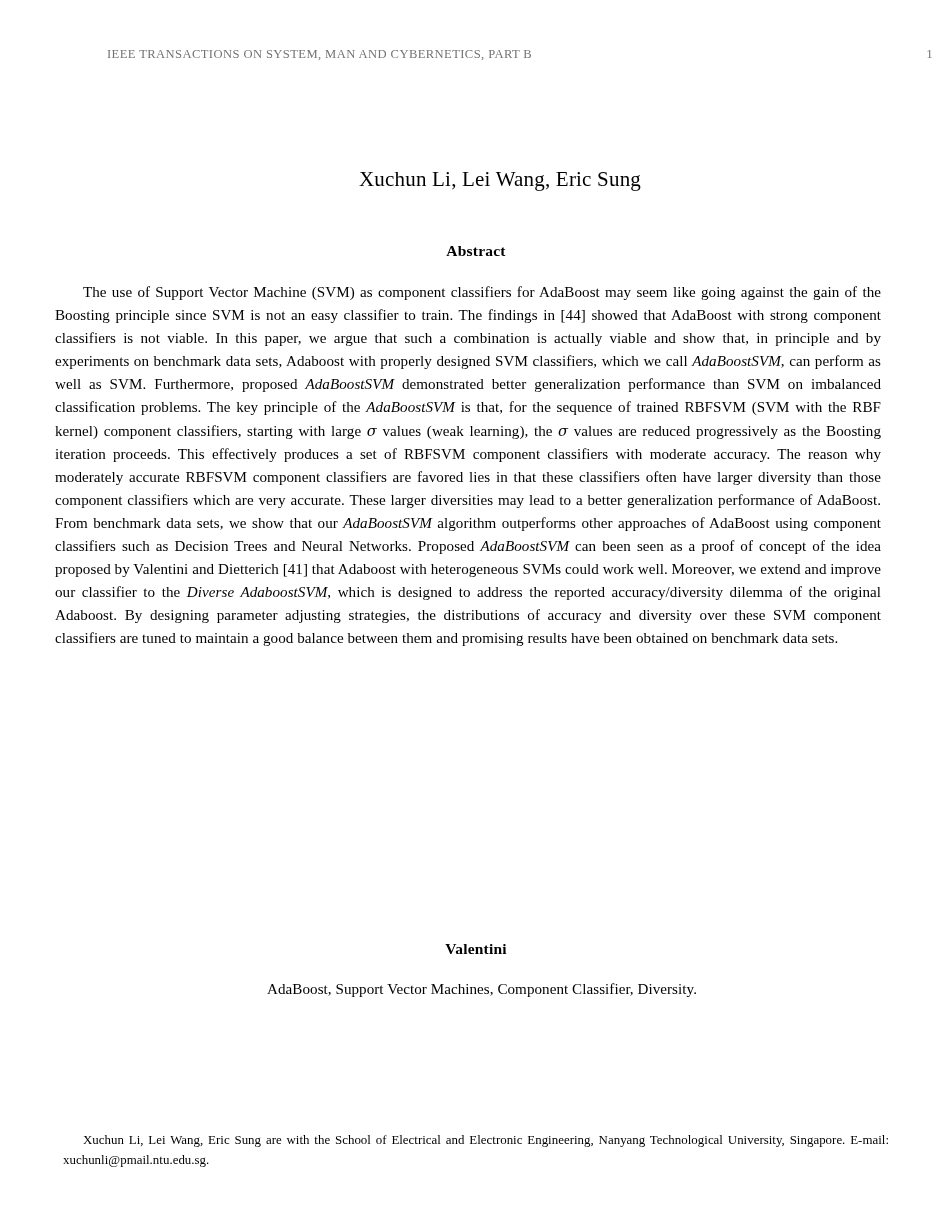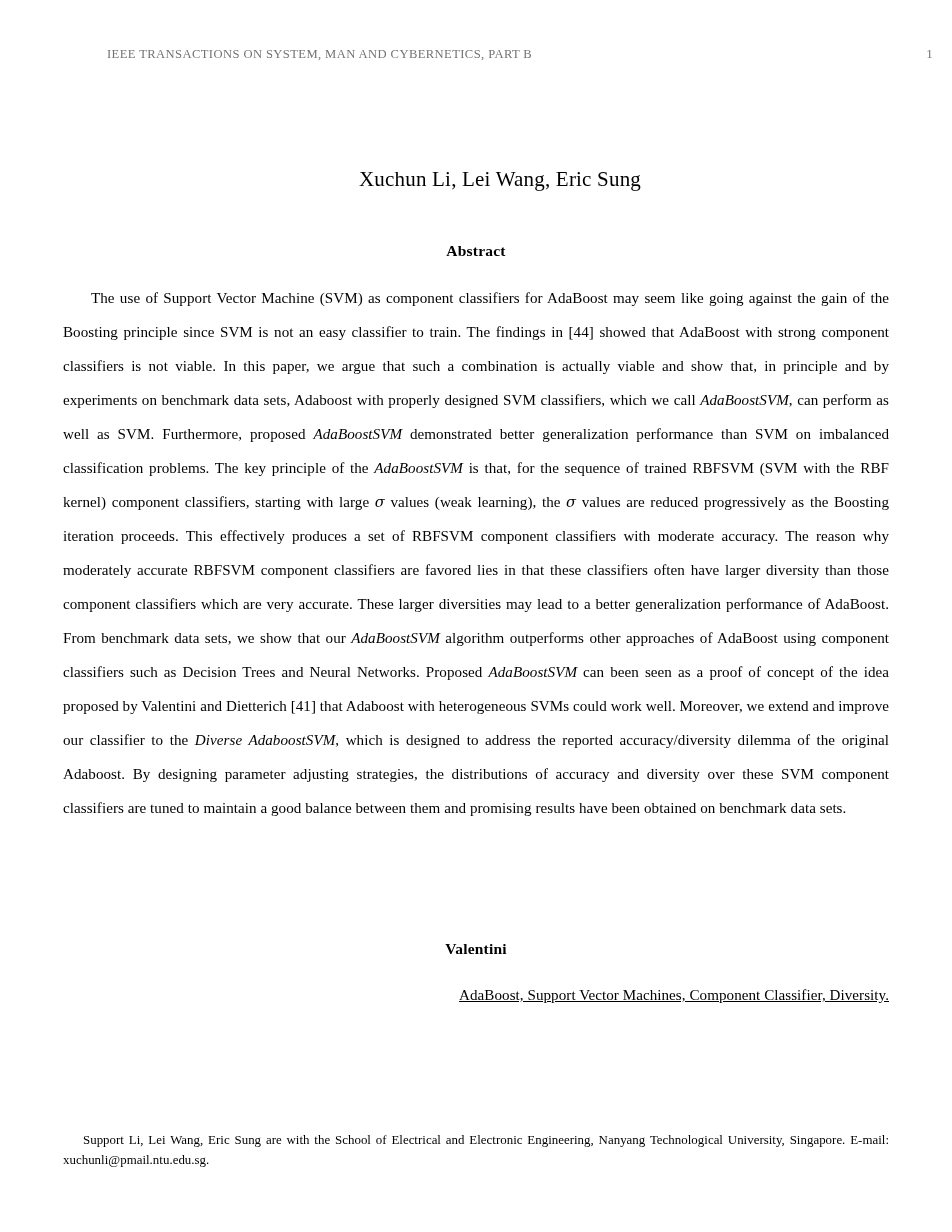--- a/index.html
+++ b/index.html
@@ -88,37 +88,36 @@
   }
   #keywords-heading {
     position: absolute;
     left: 0;
     top: 940px;
   }
 
   
   .body-block {
     position: absolute;
-    left: 63px;
+    left: 55px;
     width: 826px;
     text-align: justify;
     text-justify: inter-word;
     font-size: 15.1px;
-    line-height: 34px;
+    line-height: 23px;
     letter-spacing: 0.05px;
   }
   #abstract-body {
     top: 281px;
     text-indent: 28px;
   }
   #keywords-body {
     top: 978px;
     text-indent: 28px;
-    text-align: right;
-    text-decoration: underline;
+    text-align: center;
   }
   .body-block i {
     font-style: italic;
   }
   .greek {
     font-family: "DejaVu Serif", "Liberation Serif", serif;
     font-style: italic;
     font-size: 14.6px;
   }
 
@@ -155,17 +154,17 @@
 
   <div class="body-block" id="abstract-body">
     <span>The use of Support Vector Machine (SVM) as component classifiers for AdaBoost may seem like going against the gain of the Boosting principle since SVM is not an easy classifier to train. The findings in [44] showed that AdaBoost with strong component classifiers is not viable. In this paper, we argue that such a combination is actually viable and show that, in principle and by experiments on benchmark data sets, Adaboost with properly designed SVM classifiers, which we call </span><i>AdaBoostSVM</i><span>, can perform as well as SVM. Furthermore, proposed </span><i>AdaBoostSVM</i><span> demonstrated better generalization performance than SVM on imbalanced classification problems. The key principle of the </span><i>AdaBoostSVM</i><span> is that, for the sequence of trained RBFSVM (SVM with the RBF kernel) component classifiers, starting with large </span><span class="greek">σ</span><span> values (weak learning), the </span><span class="greek">σ</span><span> values are reduced progressively as the Boosting iteration proceeds. This effectively produces a set of RBFSVM component classifiers with moderate accuracy. The reason why moderately accurate RBFSVM component classifiers are favored lies in that these classifiers often have larger diversity than those component classifiers which are very accurate. These larger diversities may lead to a better generalization performance of AdaBoost. From benchmark data sets, we show that our </span><i>AdaBoostSVM</i><span> algorithm outperforms other approaches of AdaBoost using component classifiers such as Decision Trees and Neural Networks. Proposed </span><i>AdaBoostSVM</i><span> can been seen as a proof of concept of the idea proposed by Valentini and Dietterich [41] that Adaboost with heterogeneous SVMs could work well. Moreover, we extend and improve our classifier to the </span><i>Diverse AdaboostSVM</i><span>, which is designed to address the reported accuracy/diversity dilemma of the original Adaboost. By designing parameter adjusting strategies, the distributions of accuracy and diversity over these SVM component classifiers are tuned to maintain a good balance between them and promising results have been obtained on benchmark data sets.</span>
   </div>
 
   <div class="sec-heading" id="keywords-heading">Valentini</div>
 
   <div class="body-block" id="keywords-body">AdaBoost, Support Vector Machines, Component Classifier, Diversity.</div>
 
   <div class="footnote">
-    <span>Support Li, Lei Wang, Eric Sung are with the School of Electrical and Electronic Engineering, Nanyang Technological University,</span>
+    <span>Xuchun Li, Lei Wang, Eric Sung are with the School of Electrical and Electronic Engineering, Nanyang Technological University,</span>
     <span class="fn-line2">Singapore. E-mail: xuchunli@pmail.ntu.edu.sg.</span>
   </div>
 
 </div>
 
 </body></html>

